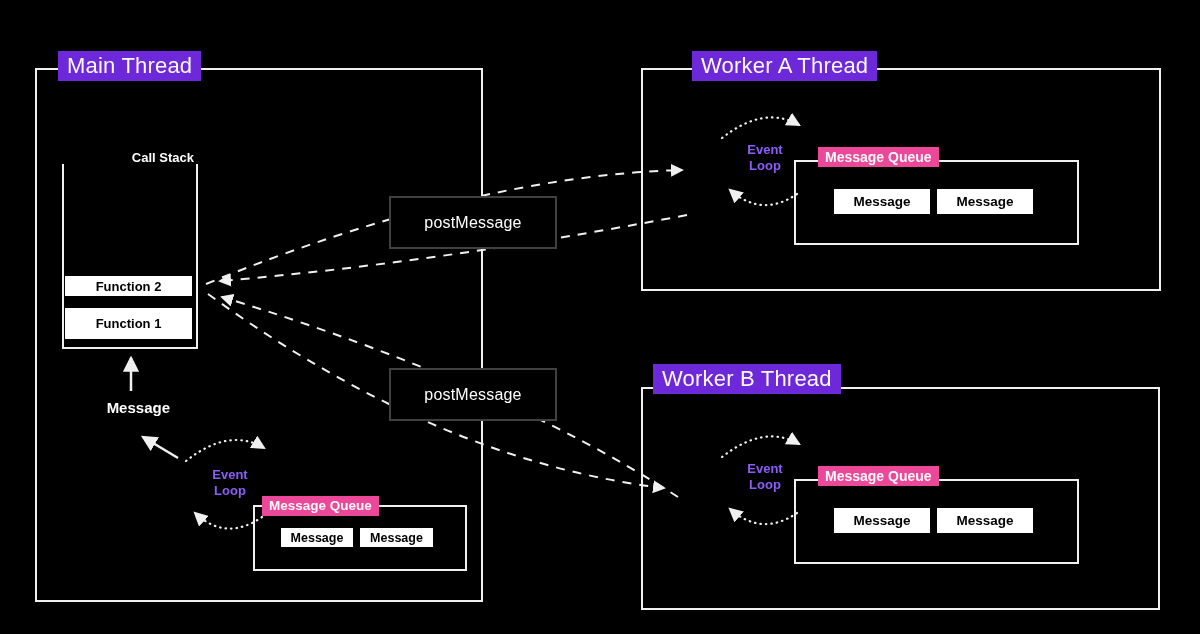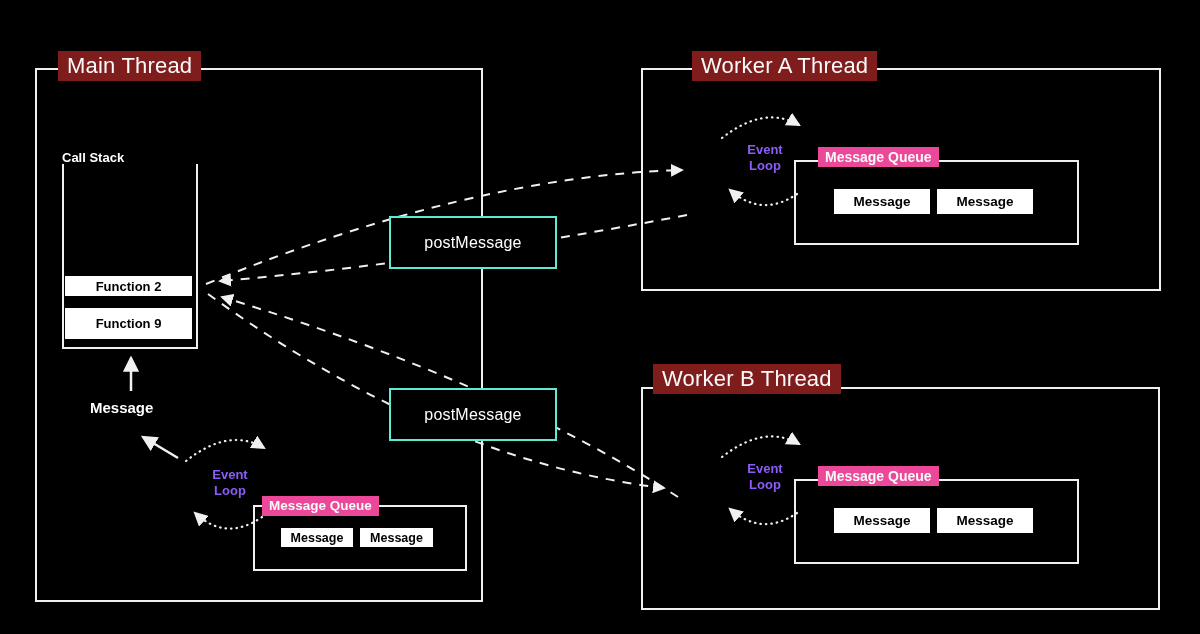--- a/index.html
+++ b/index.html
@@ -4,42 +4,42 @@
 <style>
   html,body{margin:0;padding:0;background:#000;}
   #stage{
     position:relative;width:1200px;height:634px;background:#000;overflow:hidden;
     font-family:"Liberation Sans", sans-serif;color:#fafafa;
   }
   
   .frame{position:absolute;border:2px solid #f0f0f0;background:transparent;z-index:1;}
   
   .frame-title{
-    position:absolute;z-index:10;background:#7f1d1d;padding:0 9px;
+    position:absolute;z-index:10;background:#6d28d9;padding:0 9px;
     font-size:22px;font-weight:400;letter-spacing:.2px;color:#fafafa;
     line-height:30px;height:30px;white-space:nowrap;
   }
   .queue-title{
     position:absolute;z-index:10;background:#ec4899;padding:0 7px;
     font-size:14px;font-weight:700;color:#fafafa;line-height:20px;height:20px;white-space:nowrap;
   }
   
   .stack-box{
     position:absolute;border-left:2px solid #f0f0f0;border-right:2px solid #f0f0f0;
     border-bottom:2px solid #f0f0f0;background:transparent;z-index:1;
   }
-  .small-label{position:absolute;z-index:10;font-weight:700;color:#fff;text-align:left;}
+  .small-label{position:absolute;z-index:10;font-weight:700;color:#fff;text-align:right;}
   .chip{
     position:absolute;background:#fff;color:#000;font-weight:700;z-index:10;
     display:flex;align-items:center;justify-content:center;white-space:nowrap;
   }
   .pm-box{
-    position:absolute;background:#000;border:2px solid #5eead4;z-index:6;
+    position:absolute;background:#000;border:2px solid #404040;z-index:6;
     display:flex;align-items:center;justify-content:center;
-    font-size:16px;font-weight:500;color:#fff;letter-spacing:.2px;margin-top:20px;
+    font-size:16px;font-weight:500;color:#fff;letter-spacing:.2px;
   }
   .loop-label{
     position:absolute;z-index:10;font-size:13px;font-weight:700;color:#8b5cf6;
     text-align:center;line-height:16px;width:60px;
   }
   #arrow-layer{position:absolute;left:0;top:0;z-index:5;}
 </style>
 </head>
 <body>
 
@@ -83,21 +83,21 @@
   <div class="frame-title" style="left:58px;top:51px;">Main Thread</div>
   <div class="frame-title" style="left:692px;top:51px;">Worker A Thread</div>
   <div class="frame-title" style="left:653px;top:364px;">Worker B Thread</div>
 
   <div class="queue-title" style="left:262px;top:496px;font-size:13.5px;">Message Queue</div>
   <div class="queue-title" style="left:818px;top:147px;">Message Queue</div>
   <div class="queue-title" style="left:818px;top:466px;">Message Queue</div>
 
   <div class="small-label" style="left:62px;top:150px;width:132px;font-size:13px;">Call Stack</div>
   <div class="chip" style="left:65px;top:276px;width:127px;height:20px;font-size:13px;">Function 2</div>
-  <div class="chip" style="left:65px;top:308px;width:127px;height:31px;font-size:13px;">Function 9</div>
+  <div class="chip" style="left:65px;top:308px;width:127px;height:31px;font-size:13px;">Function 1</div>
 
   <div class="small-label" style="left:90px;top:399px;width:80px;font-size:15px;">Message</div>
 
   <div class="loop-label" style="left:200px;top:467px;">
     <span>Event</span><br>
     <span>Loop</span>
   </div>
   <div class="loop-label" style="left:735px;top:142px;">
     <span>Event</span><br>
     <span>Loop</span>

